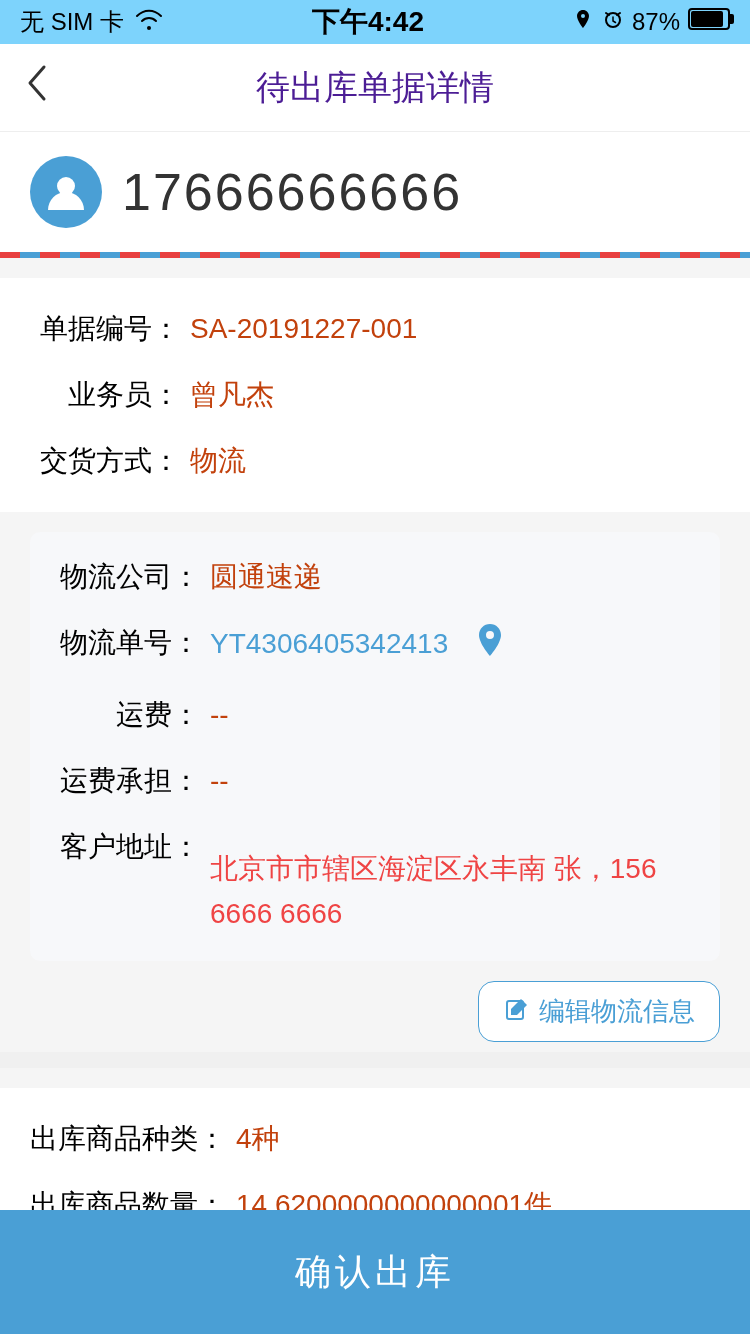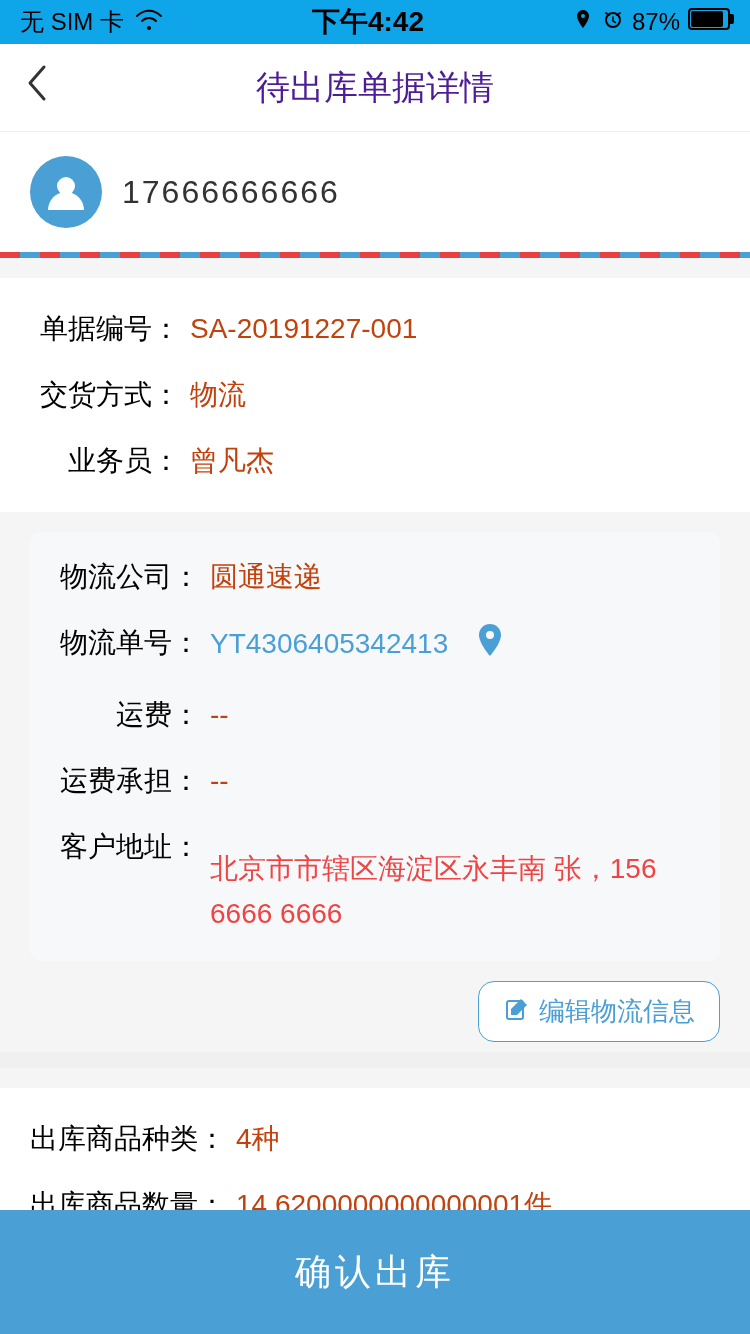--- a/index.html
+++ b/index.html
@@ -10,21 +10,21 @@
       font-family: -apple-system, "PingFang SC", "Helvetica Neue", Arial, sans-serif;
       background: #f5f5f5;
       color: #333;
       font-size: 28px;
     }
 
     
     .status-bar {
       width: 750px;
       height: 44px;
-      background: #0ea5e9;
+      background: #7dd3fc;
       display: flex;
       align-items: center;
       justify-content: space-between;
       padding: 8px 20px;
       font-size: 24px;
       color: #000;
     }
     .status-left {
       display: flex;
       align-items: center;
@@ -129,21 +129,21 @@
       align-items: center;
       justify-content: center;
       flex-shrink: 0;
     }
     .avatar svg {
       width: 44px;
       height: 44px;
       fill: #fff;
     }
     .customer-phone {
-      font-size: 32px;
+      font-size: 52px;
       font-weight: 500;
       color: #333;
       letter-spacing: 2px;
     }
 
     
     .section {
       background: #fff;
       margin: 20px 0;
       padding: 30px 30px;
@@ -333,26 +333,26 @@
 
     <div class="dashed-divider"></div>
   </div>
 
   <div class="section">
     <div class="info-row">
       <span class="info-label">单据编号：</span>
       <span class="info-value">SA-20191227-001</span>
     </div>
     <div class="info-row">
+      <span class="info-label">业务员：</span>
+      <span class="info-value">曾凡杰</span>
+    </div>
+    <div class="info-row">
       <span class="info-label">交货方式：</span>
       <span class="info-value">物流</span>
-    </div>
-    <div class="info-row">
-      <span class="info-label">业务员：</span>
-      <span class="info-value">曾凡杰</span>
     </div>
   </div>
 
   <div class="logistics-card">
     <div class="info-row">
       <span class="info-label">物流公司：</span>
       <span class="info-value">圆通速递</span>
     </div>
     <div class="info-row">
       <span class="info-label">物流单号：</span>

